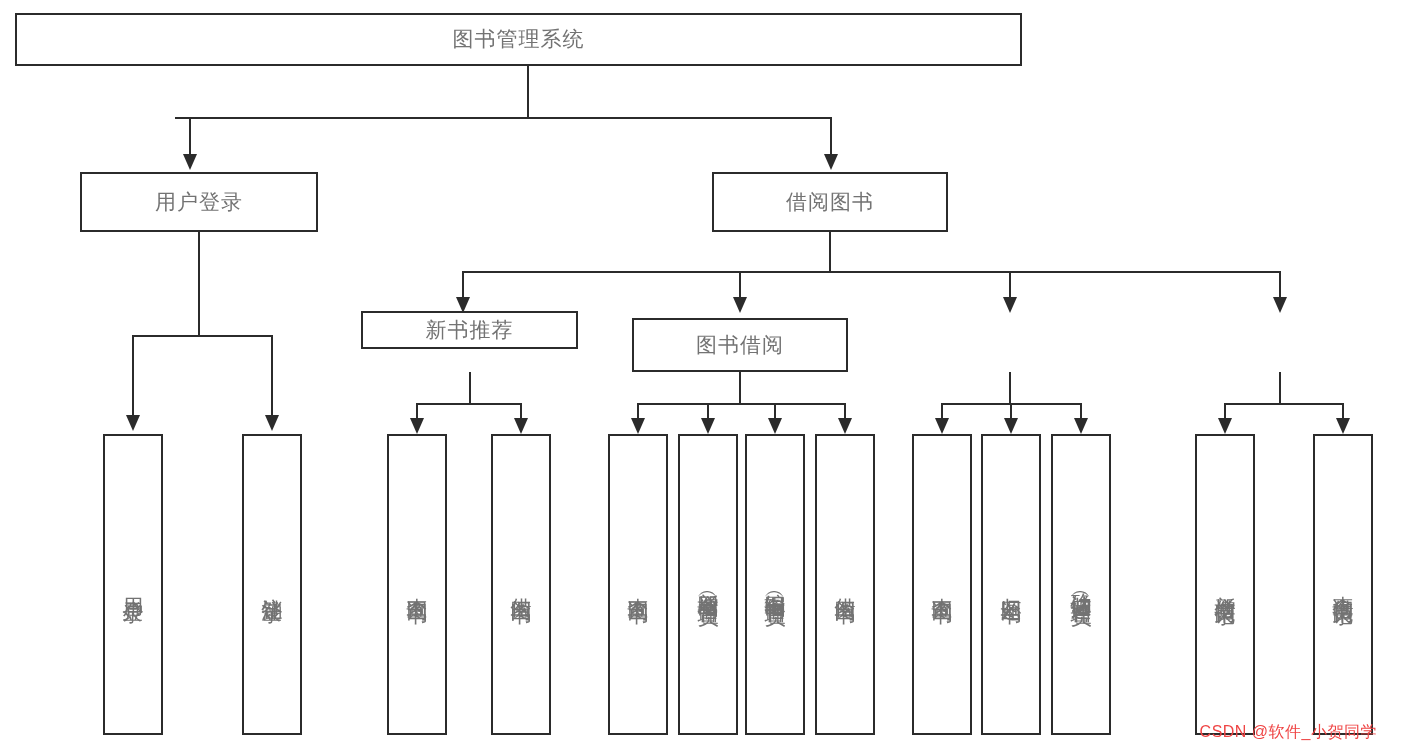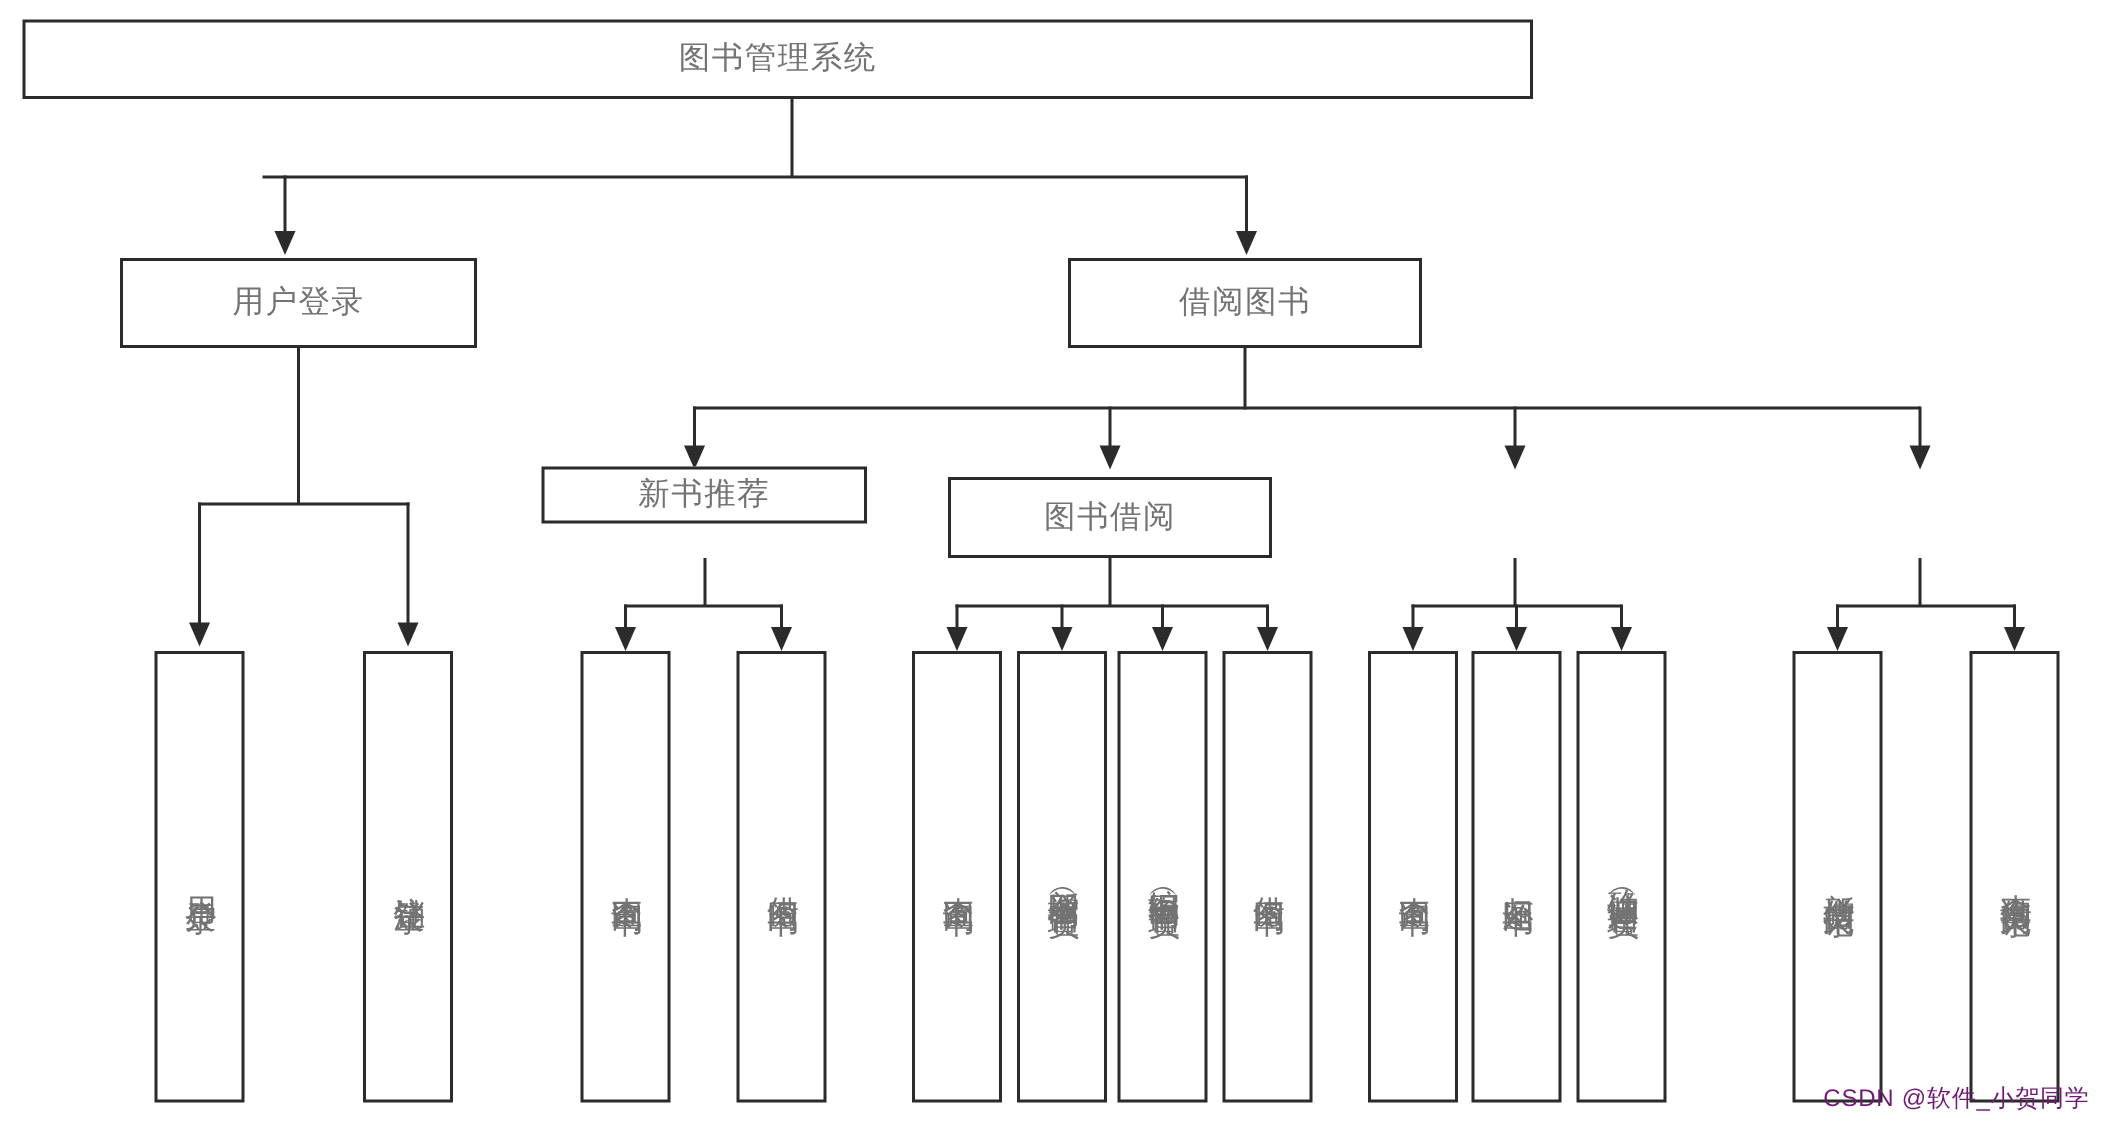--- a/index.html
+++ b/index.html
@@ -56,24 +56,24 @@
   .arrow {
     position: absolute;
     width: 0;
     height: 0;
     border-left: 7px solid transparent;
     border-right: 7px solid transparent;
     border-top: 16px solid #2b2b2b;
   }
   #watermark {
     position: absolute;
-    right: 12px;
+    right: 28px;
     bottom: 4px;
     font-size: 16px;
-    color: #701a75;
+    color: #ef4444;
     white-space: nowrap;
     letter-spacing: 0.5px;
   }
 </style>
 </head>
 <body>
 
 <div id="canvas">
 
   <div class="node horiz" style="left:15px; top:13px; width:1007px; height:53px;">

